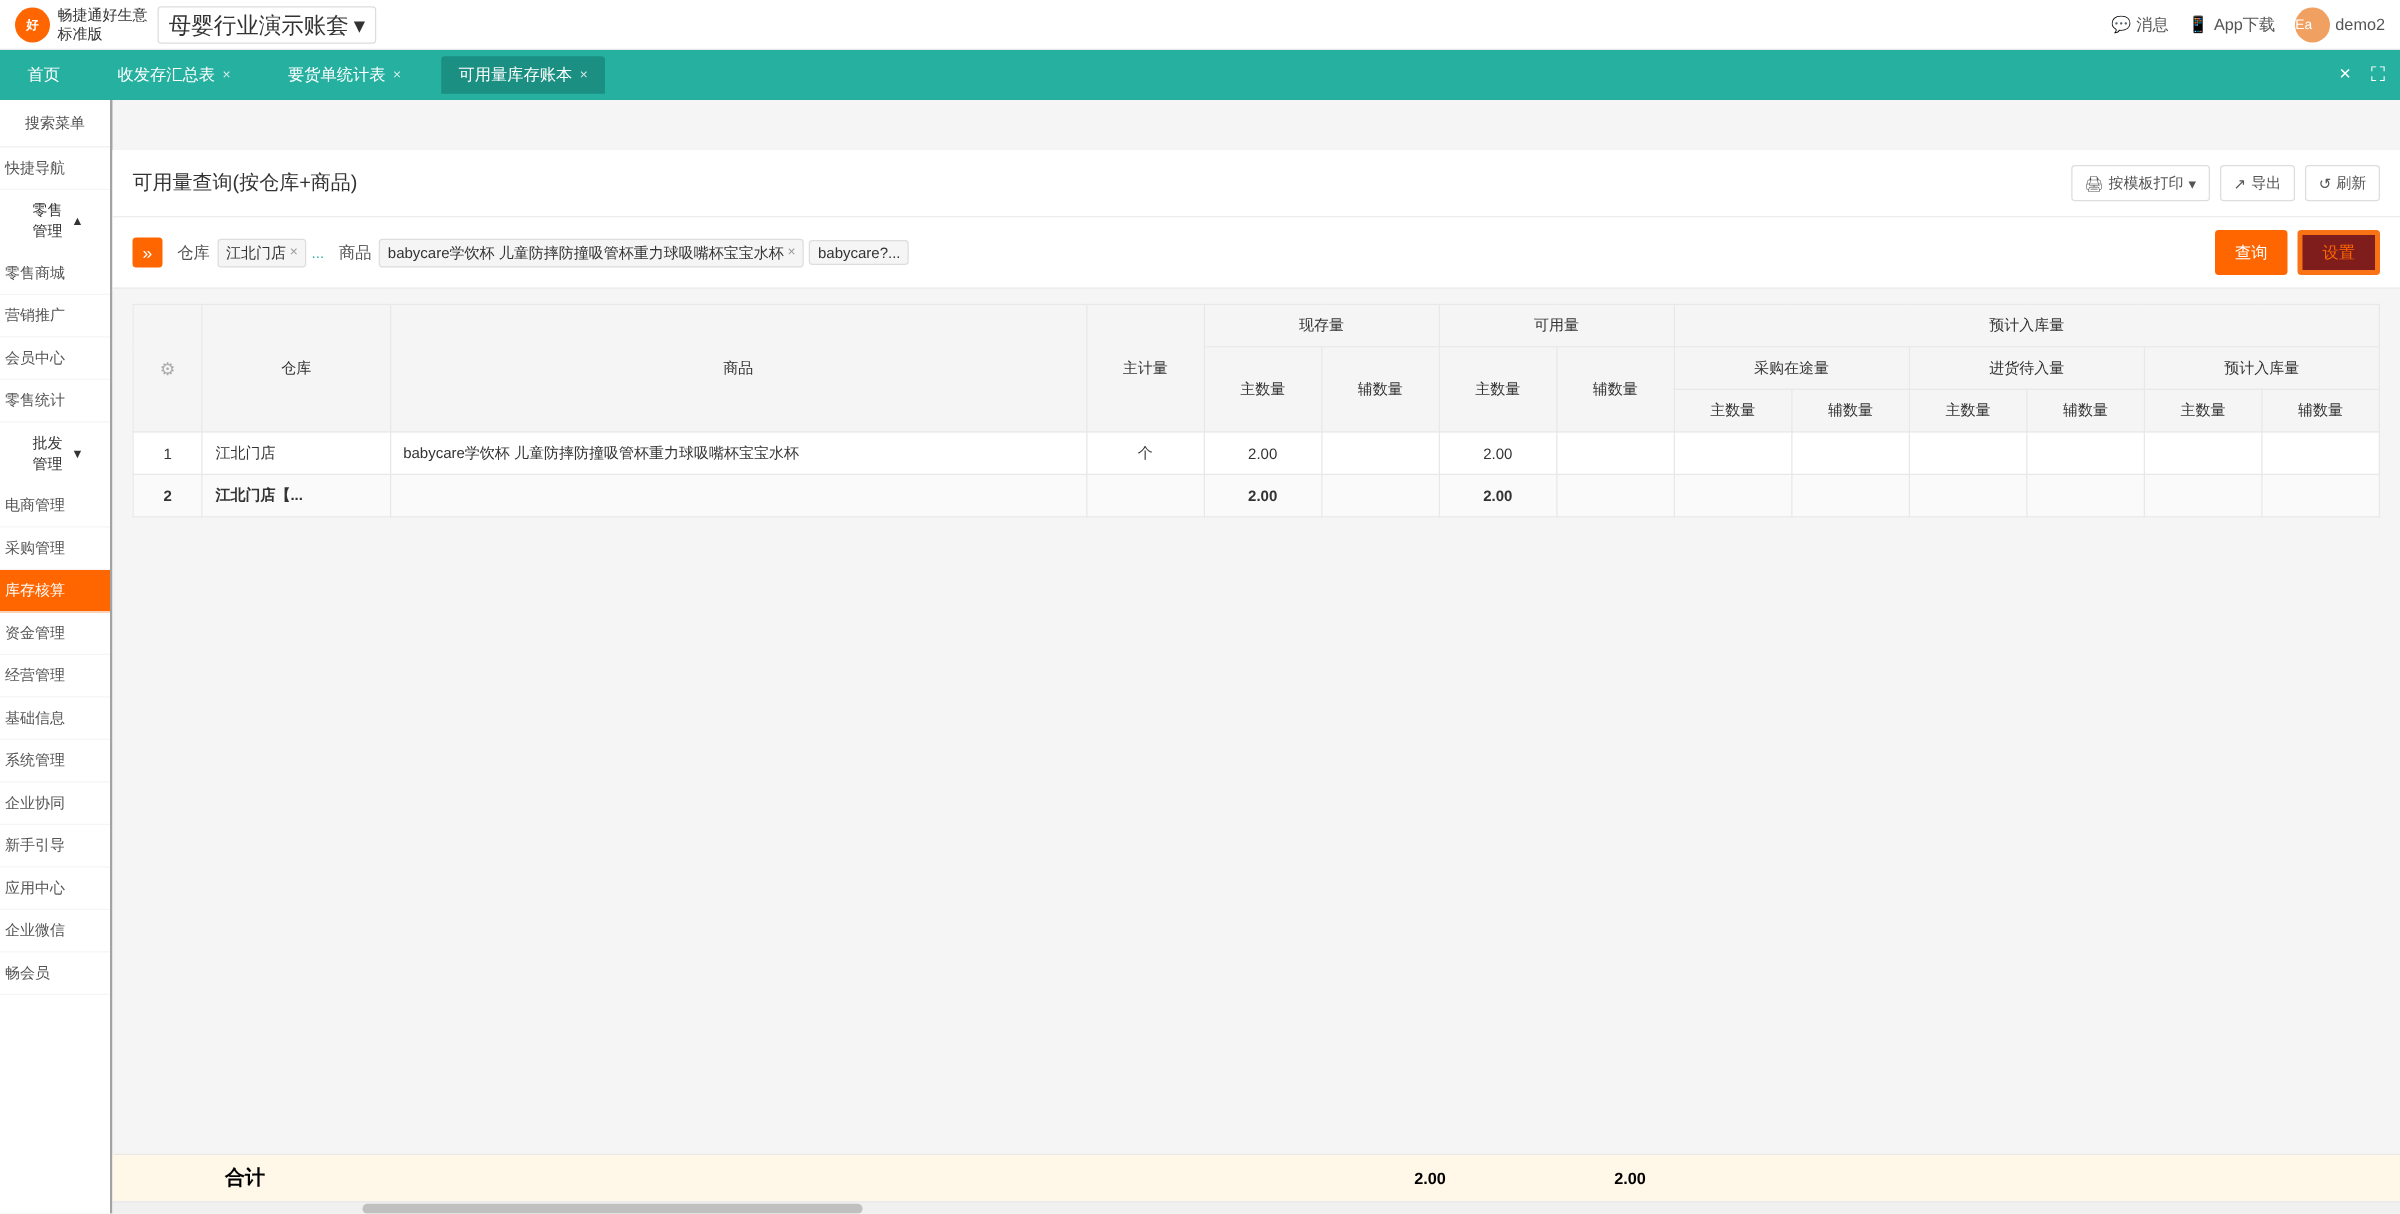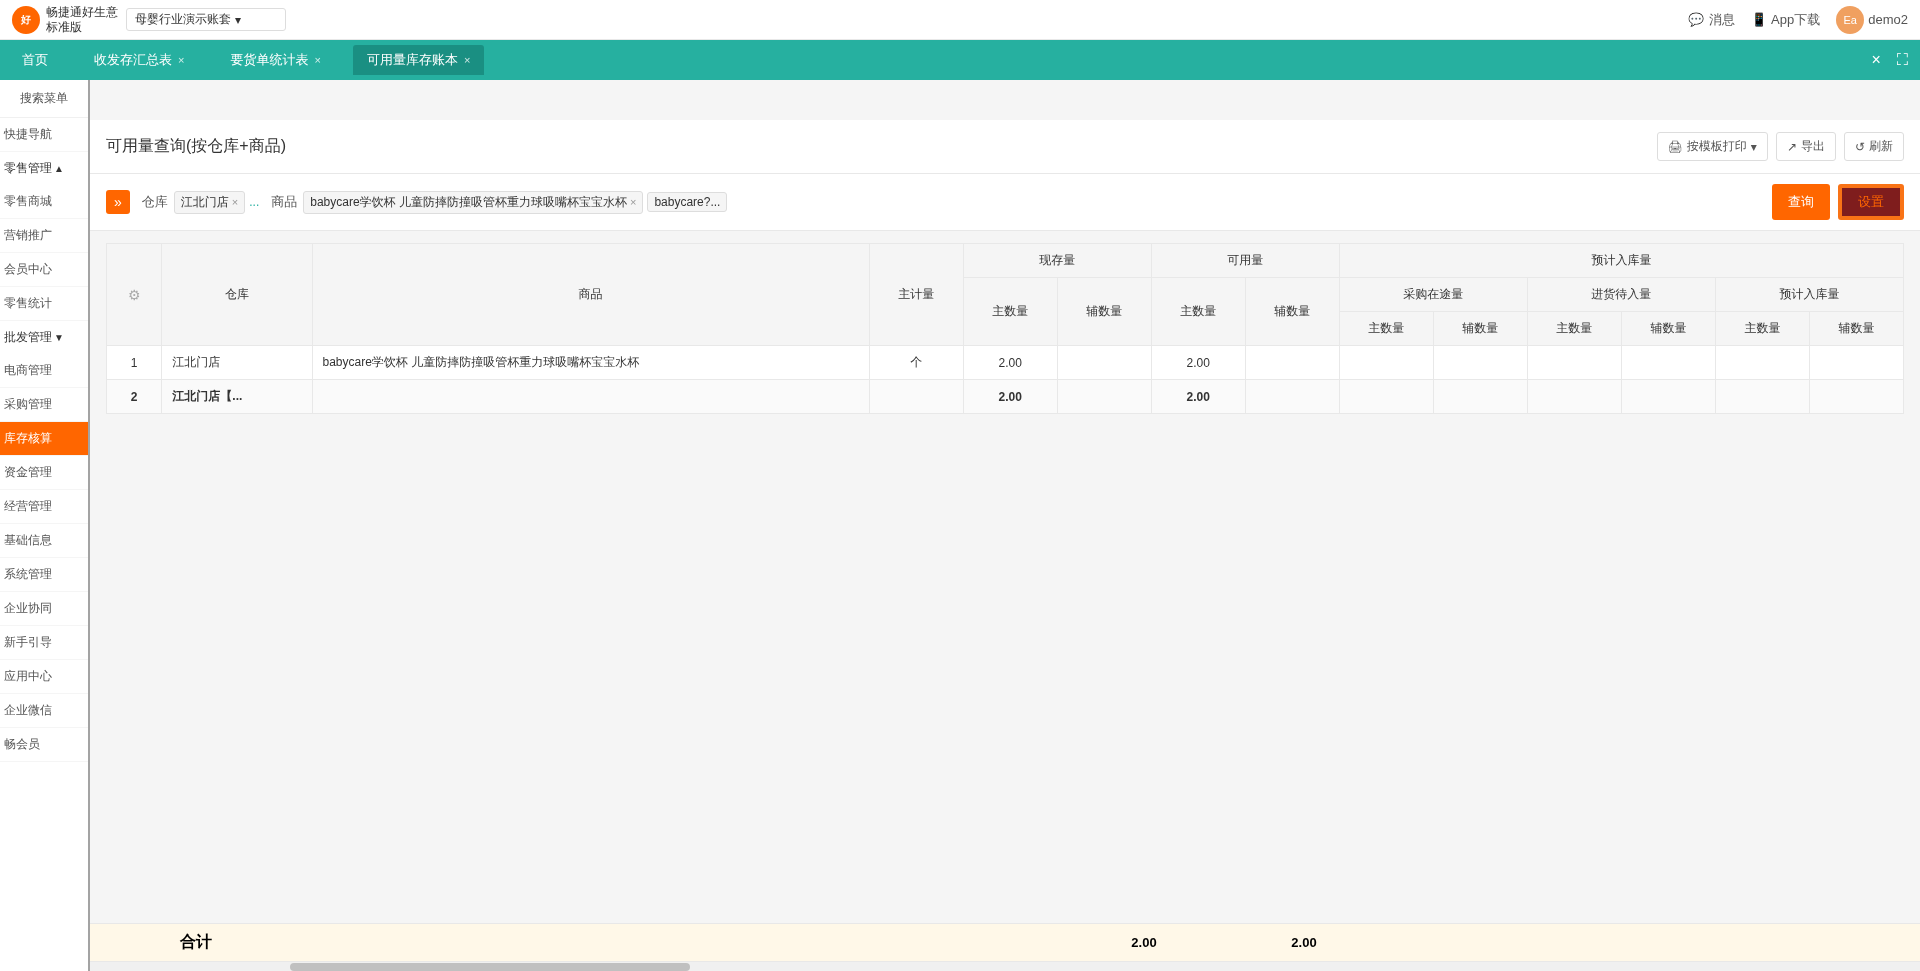--- a/index.html
+++ b/index.html
@@ -4,44 +4,44 @@
   <style>
     * { box-sizing: border-box; margin: 0; padding: 0; }
     body { font-family: "Microsoft YaHei", "PingFang SC", sans-serif; font-size: 13px; background: #f5f5f5; display: flex; flex-direction: column; height: 971px; overflow: hidden; }
 
     
     .top-bar { background: #fff; height: 40px; display: flex; align-items: center; justify-content: space-between; padding: 0 12px; border-bottom: 1px solid #e8e8e8; flex-shrink: 0; }
     .top-bar-left { display: flex; align-items: center; gap: 8px; }
     .logo-area { display: flex; align-items: center; gap: 6px; }
     .logo-icon { width: 28px; height: 28px; background: #ff6600; border-radius: 50%; display: flex; align-items: center; justify-content: center; color: white; font-size: 10px; font-weight: bold; }
     .logo-text { font-size: 12px; color: #333; line-height: 1.2; }
-    .template-selector { display: flex; align-items: center; gap: 4px; padding: 2px 8px; border: 1px solid #ddd; border-radius: 3px; font-size: 12px; color: #333; cursor: pointer; min-width: 160px; }
+    .template-selector { display: flex; align-items: center; gap: 4px; padding: 2px 8px; border: 1px solid #ddd; border-radius: 3px; font-size: 18px; color: #333; cursor: pointer; min-width: 160px; }
     .top-bar-right { display: flex; align-items: center; gap: 16px; }
     .top-right-item { display: flex; align-items: center; gap: 4px; font-size: 13px; color: #555; cursor: pointer; }
-    .avatar { width: 28px; height: 28px; border-radius: 50%; background: #f0a060; display: flex; align-items: center; justify-content: center; color: white; font-size: 11px; }
+    .avatar { width: 28px; height: 28px; border-radius: 50%; background: #f0a060; display: flex; align-items: center; justify-content: flex-start; color: white; font-size: 11px; }
 
     
     .nav-tabs { background: #26b0a0; height: 40px; display: flex; align-items: center; padding: 0 8px; flex-shrink: 0; gap: 18px; }
     .nav-tab { padding: 6px 14px; border-radius: 3px 3px 0 0; font-size: 13px; color: white; cursor: pointer; display: flex; align-items: center; gap: 6px; white-space: nowrap; }
     .nav-tab.active { background: #1a8f82; }
     .nav-tab-close { font-size: 11px; color: rgba(255,255,255,0.8); cursor: pointer; }
     .nav-tab-home { padding: 6px 14px; font-size: 13px; color: white; cursor: pointer; }
     .nav-tab-actions { margin-left: auto; display: flex; align-items: center; gap: 8px; }
     .nav-tab-action-btn { color: white; cursor: pointer; font-size: 16px; padding: 4px; }
 
     
     .main-layout { display: flex; flex: 1; overflow: hidden; }
 
     
     .sidebar { width: 90px; background: #fff; border-right: 2px solid #a3a3a3; display: flex; flex-direction: column; flex-shrink: 0; overflow-y: auto; }
     .sidebar-search { padding: 10px 8px; border-bottom: 1px solid #f0f0f0; }
     .sidebar-search-text { font-size: 12px; color: #555; text-align: center; cursor: pointer; }
     .sidebar-nav-item { padding: 8px 4px; font-size: 12px; color: #555; text-align: left; cursor: pointer; border-bottom: 1px solid #f5f5f5; }
     .sidebar-nav-item.active { background: #ff6600; color: white; }
-    .sidebar-section { padding: 8px 4px; font-size: 12px; color: #333; text-align: center; cursor: pointer; display: flex; align-items: center; gap: 2px; }
+    .sidebar-section { padding: 8px 21px; font-size: 12px; color: #333; text-align: center; cursor: pointer; display: flex; align-items: center; justify-content: center; gap: 2px; }
     .sidebar-section-arrow { font-size: 10px; }
 
     
     .content-area { flex: 1; display: flex; flex-direction: column; overflow: hidden; background: #f5f5f5; margin-top: 40px; }
 
     
     .page-header { background: #fff; padding: 12px 16px; display: flex; align-items: center; justify-content: space-between; border-bottom: 1px solid #e8e8e8; flex-shrink: 0; }
     .page-title { font-size: 16px; color: #333; font-weight: 500; }
     .page-actions { display: flex; align-items: center; gap: 8px; }
     .page-action-btn { padding: 5px 10px; border: 1px solid #ddd; border-radius: 3px; font-size: 12px; color: #555; cursor: pointer; background: white; display: flex; align-items: center; gap: 4px; }

